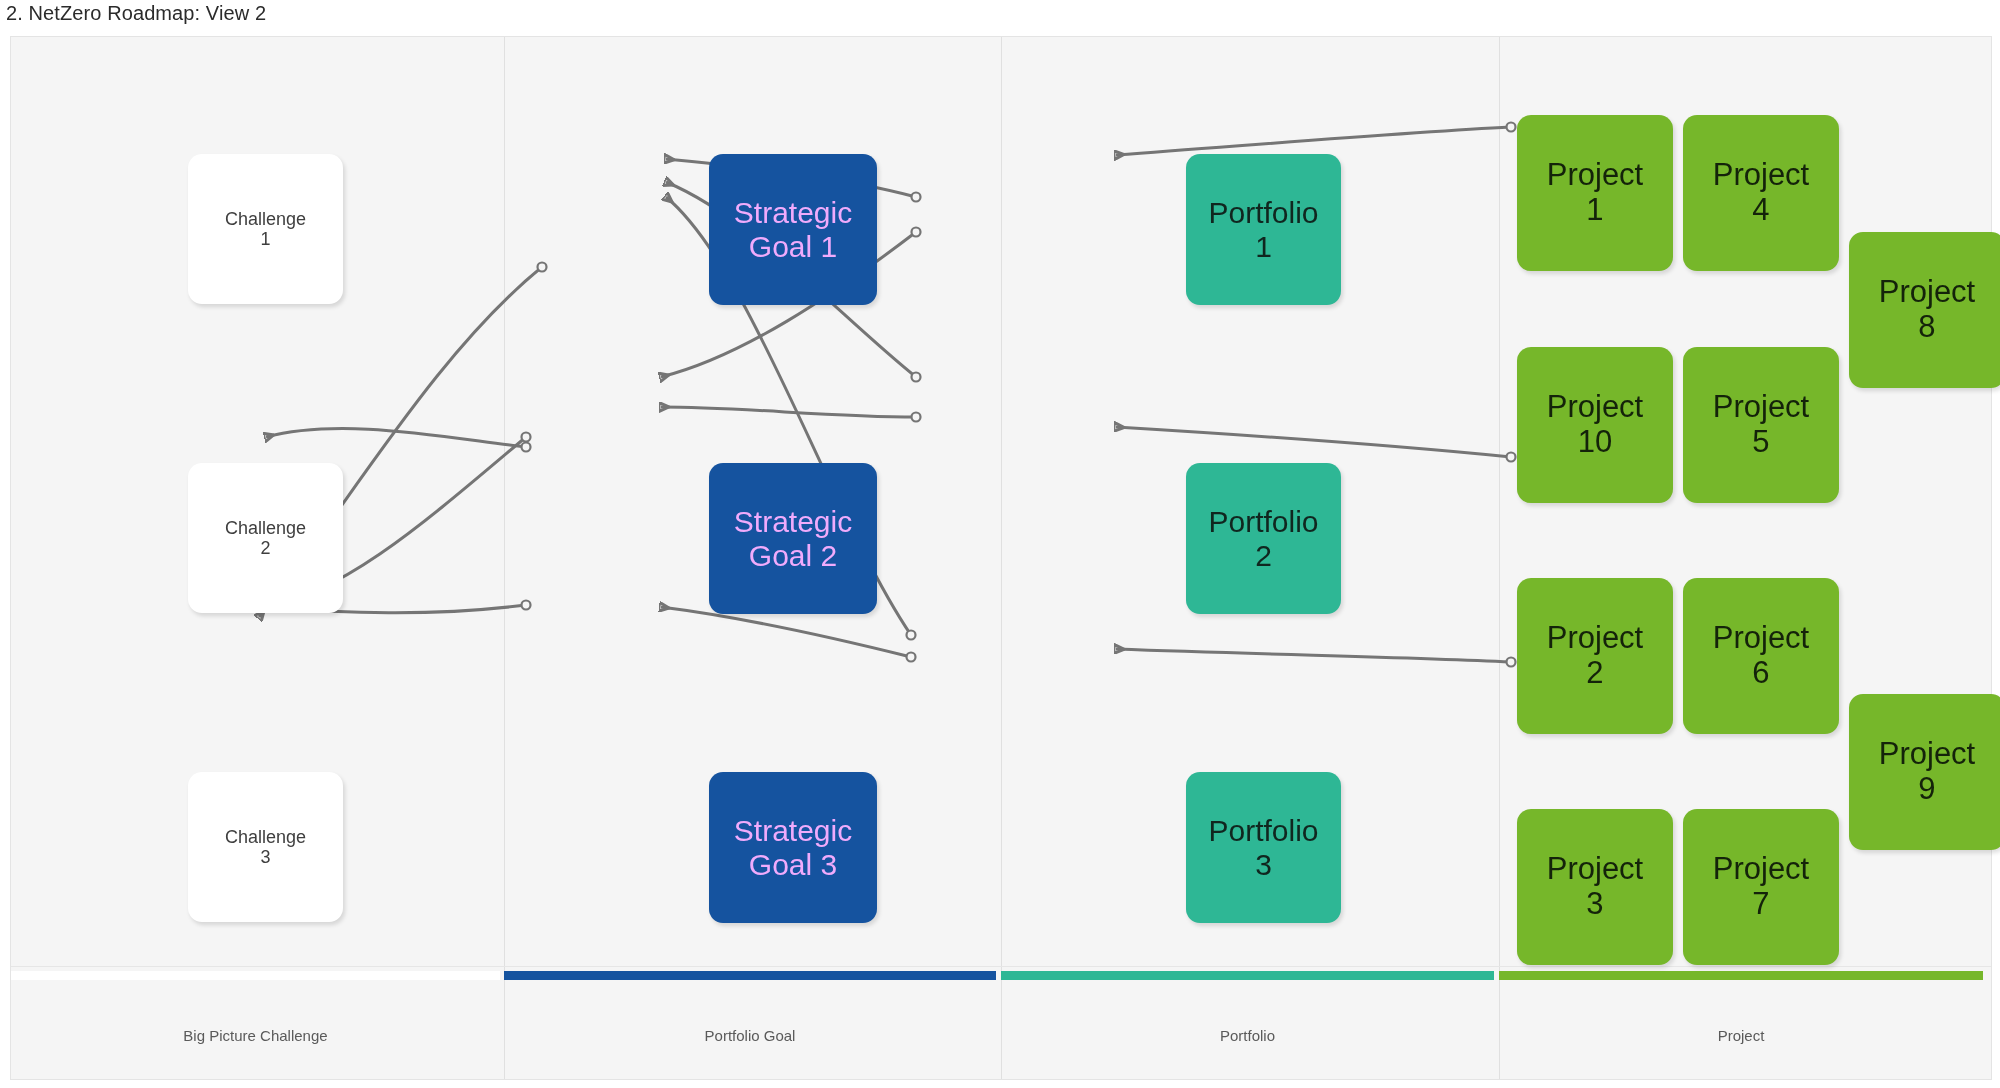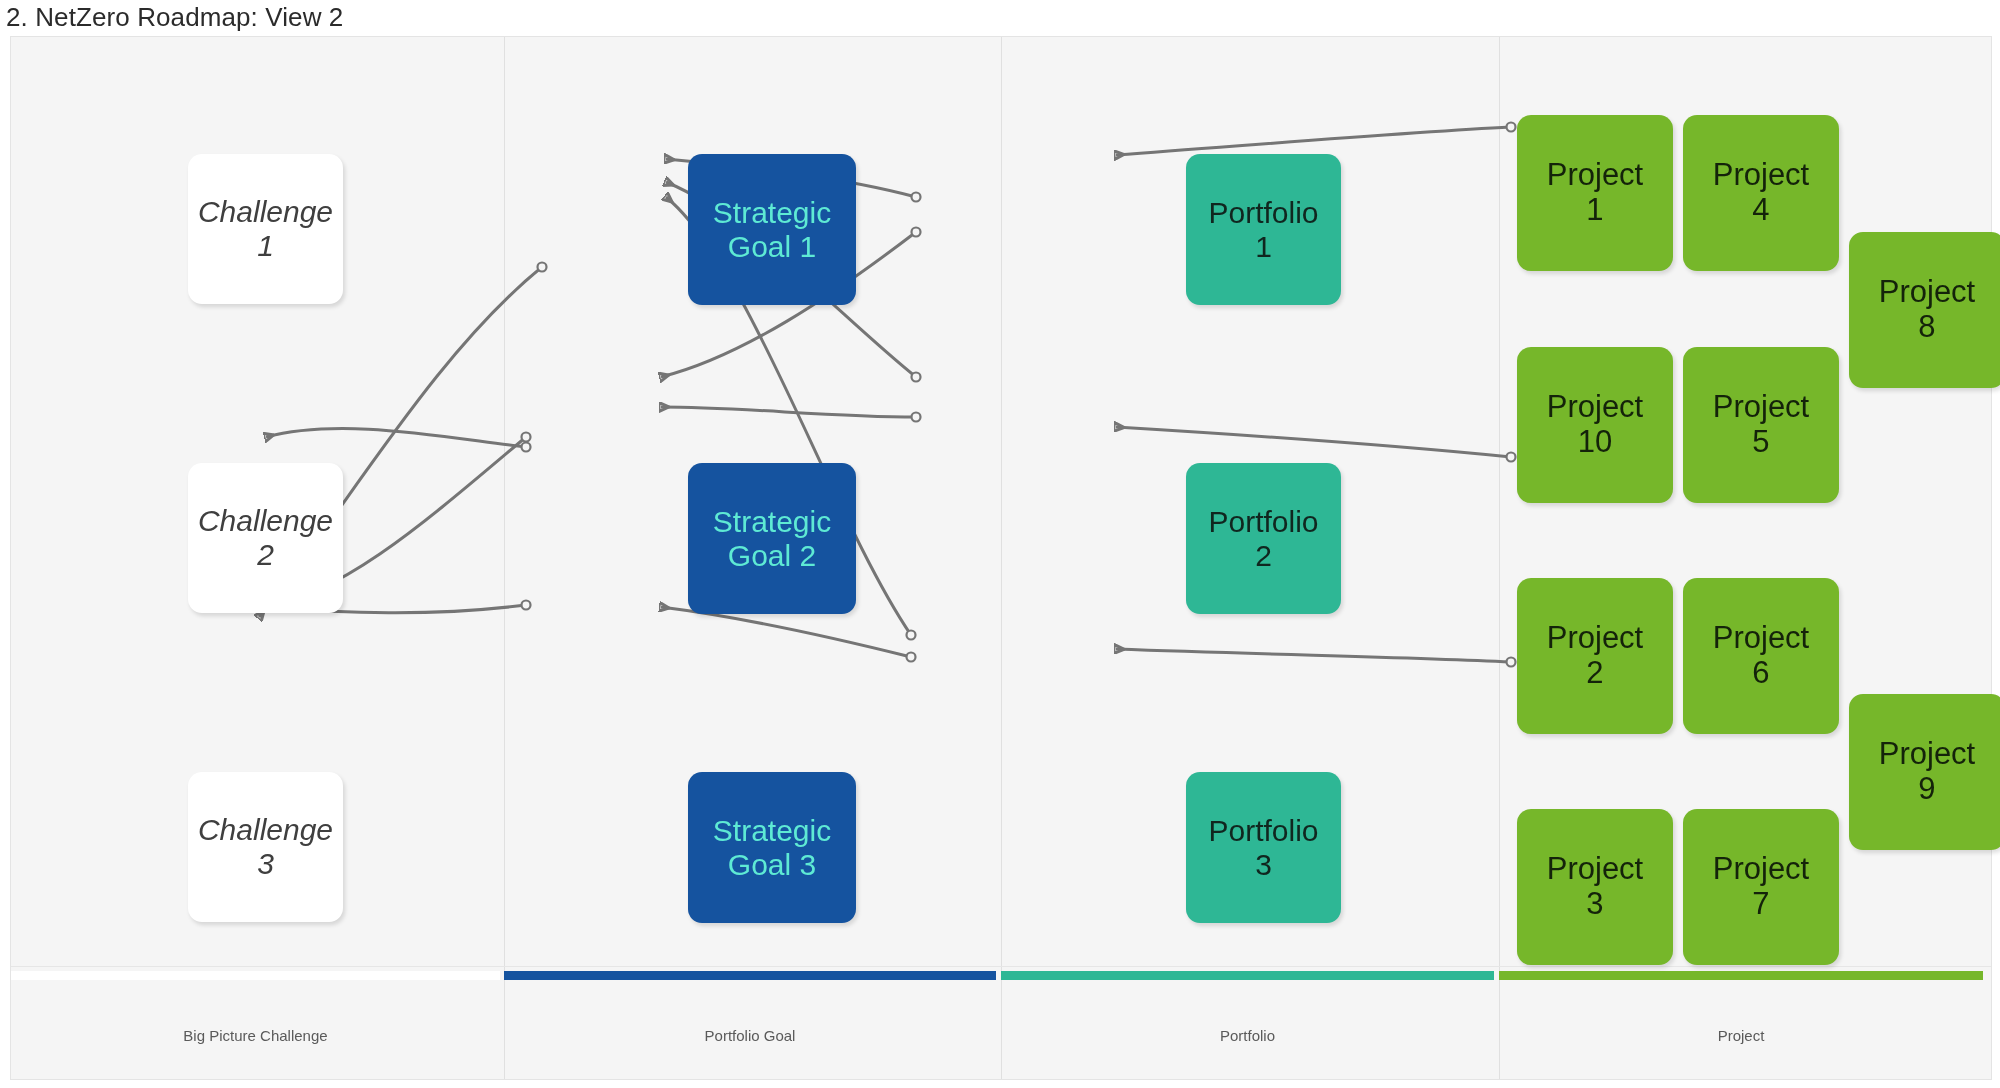--- a/index.html
+++ b/index.html
@@ -1,21 +1,21 @@
 <!DOCTYPE html>
 <html><head>
 <meta charset="utf-8">
 <style>
   html,body{margin:0;padding:0;background:#ffffff;}
   body{width:2000px;height:1088px;font-family:"Liberation Sans",sans-serif;overflow:hidden;}
   #root{position:relative;width:2000px;height:1088px;}
 
   .title{
     position:absolute;left:6px;top:2px;
-    font-size:26px;color:#2b2b2b;letter-spacing:.1px;
+    font-size:20px;color:#2b2b2b;letter-spacing:.1px;
     white-space:nowrap;
   }
 
   .plot{
     position:absolute;left:10px;top:36px;width:1982px;height:1044px;
     background:#f5f5f5;border:1px solid #e4e4e4;box-sizing:border-box;
   }
 
   .colsep{position:absolute;top:0;bottom:0;width:1px;background:#e0e0e0;}
   .axisline{position:absolute;left:0;right:0;top:929px;height:1px;background:#e6e6e6;}
@@ -30,22 +30,22 @@
 
   .node{
     position:absolute;border-radius:14px;
     display:flex;align-items:center;justify-content:center;
     text-align:center;line-height:1.12;
     box-shadow:2px 3px 4px rgba(0,0,0,.13);
     box-sizing:border-box;
     white-space:pre-line;
     z-index:5;
   }
-  .node.challenge{background:#ffffff;color:#3f3f3f;font-size:30px;font-style:italic;}
-  .node.goal{background:#15539f;color:#5eead4;font-size:30px;}
+  .node.challenge{background:#ffffff;color:#3f3f3f;font-size:18px;}
+  .node.goal{background:#15539f;color:#f0abfc;font-size:30px;margin-left:21px;}
   .node.portfolio{background:#2eb795;color:#10261f;font-size:30px;}
   .node.project{background:#76b72a;color:#14230a;font-size:31px;}
 
   svg.links{position:absolute;left:0;top:0;width:1982px;height:1044px;z-index:2;overflow:visible;}
   svg.links path{fill:none;stroke:#757575;stroke-width:3;}
   svg.links circle.cap{fill:#f5f5f5;stroke:#757575;stroke-width:2.2;}
 </style>
 </head>
 <body>
 

